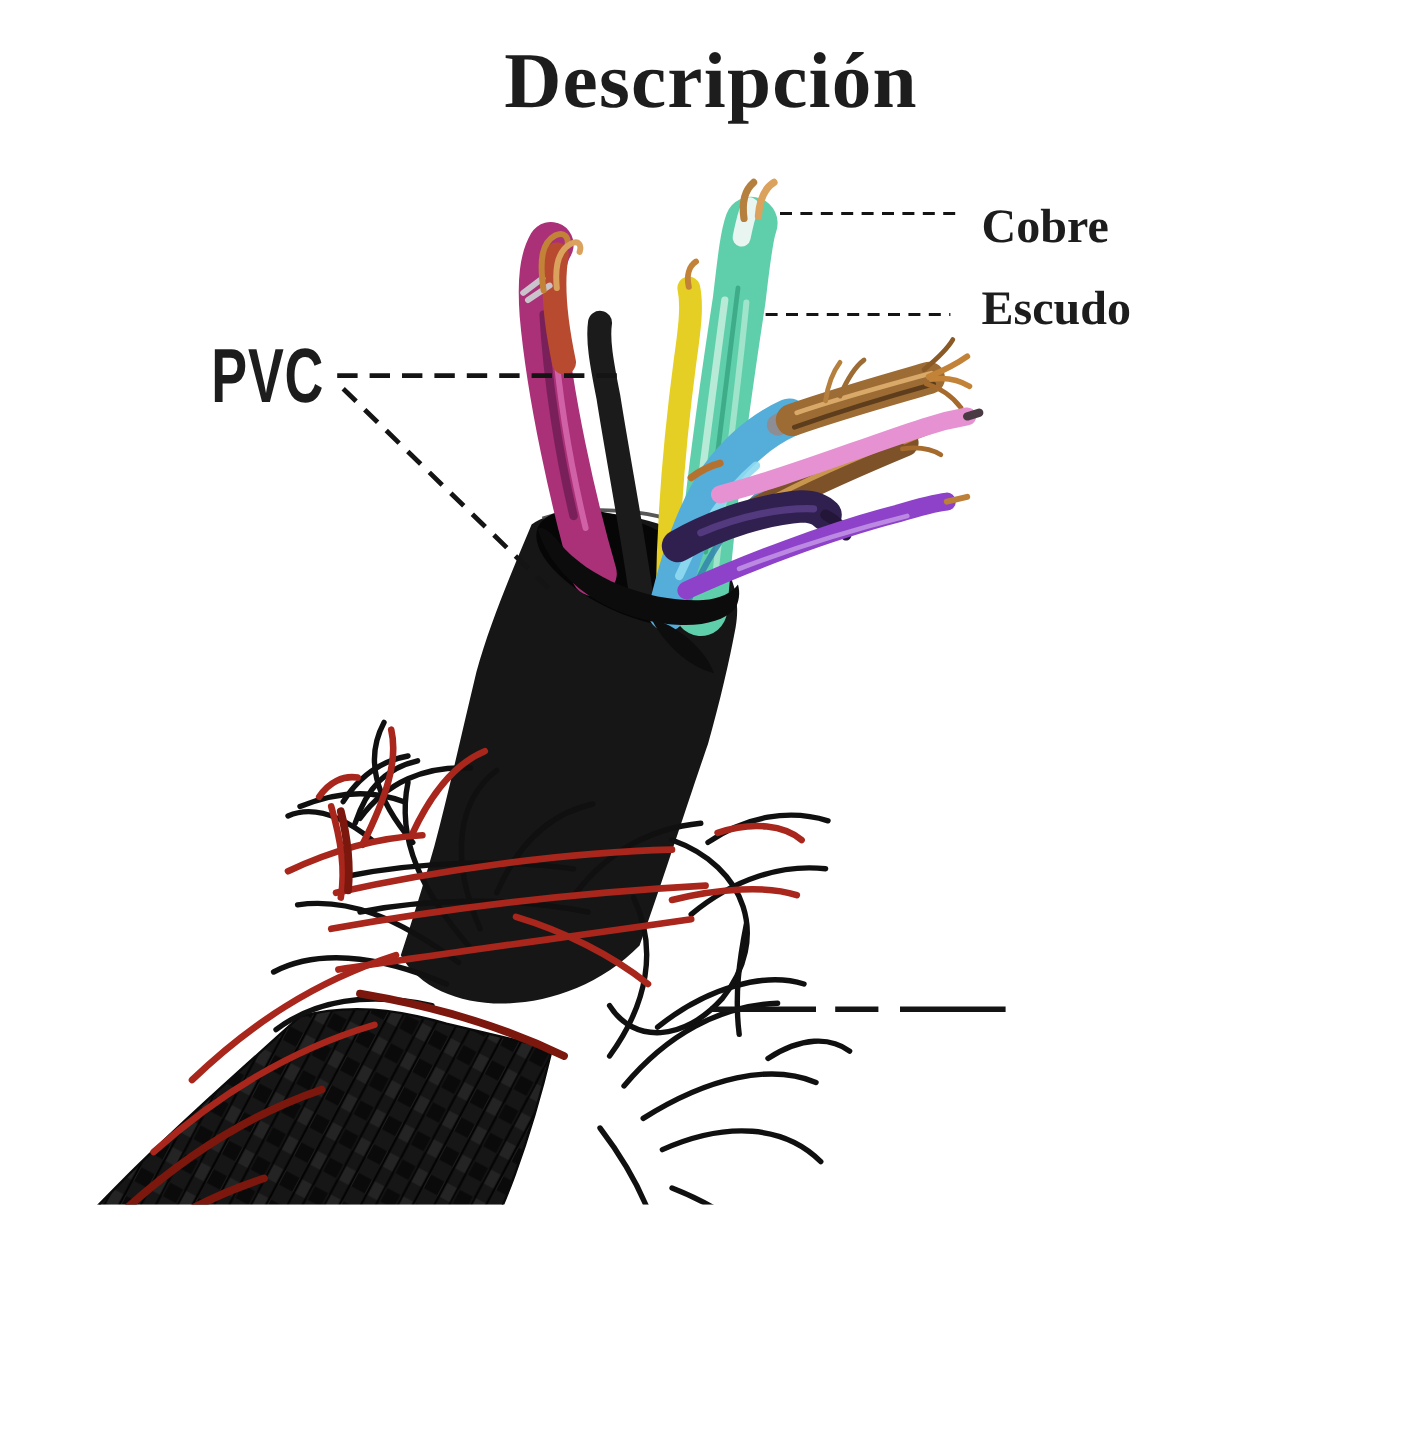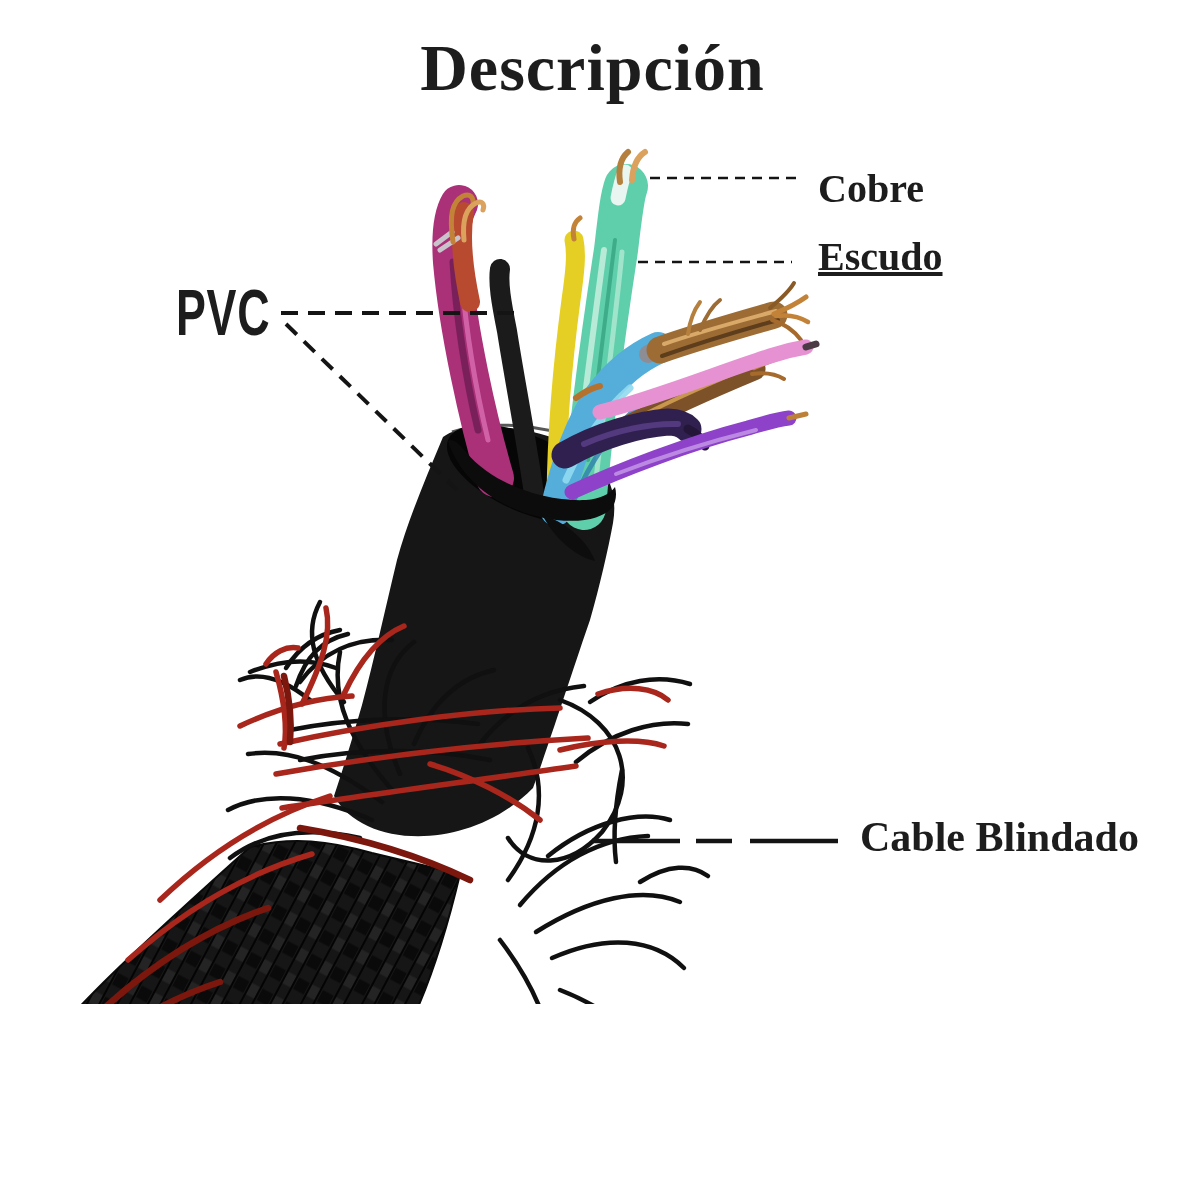--- a/index.html
+++ b/index.html
@@ -2,21 +2,21 @@
 <html><head>
 <meta charset="utf-8">
 <style>
   html,body{margin:0;padding:0;background:#ffffff;}
   .stage{position:relative;width:1185px;height:1004px;background:#ffffff;overflow:hidden;
          font-family:"Liberation Serif",serif;}
   .title{position:absolute;top:30px;left:0;right:0;text-align:center;
          font-size:66px;font-weight:700;color:#1d1d1d;letter-spacing:1px;}
   .callout{position:absolute;font-weight:700;color:#1d1d1d;white-space:nowrap;line-height:1;}
   .callout-cobre{top:169px;left:818px;font-size:40px;}
-  .callout-escudo{top:237px;left:818px;font-size:40px;text-decoration:underline;}
+  .callout-escudo{top:237px;left:818px;font-size:40px;}
   .callout-blindado{top:816px;left:860px;font-size:42px;}
   .callout-pvc{top:281px;left:176px;font-size:64px;letter-spacing:1px;
        font-family:"Liberation Sans",sans-serif;transform:scaleX(.70);transform-origin:0 0;}
   svg.photo{position:absolute;left:0;top:0;}
 </style>
 </head>
 <body>
 
 <div class="stage">
 
@@ -175,14 +175,13 @@
       <line x1="638" y1="262" x2="792" y2="262" stroke-width="2.5" stroke-dasharray="10 7"></line>
       <line x1="281" y1="313" x2="520" y2="313" stroke-width="4" stroke-dasharray="17 10"></line>
       <line x1="286" y1="324" x2="457" y2="490" stroke-width="4" stroke-dasharray="15 10"></line>
       <line x1="592" y1="841" x2="852" y2="841" stroke-width="4.5" stroke-dasharray="88 16 36 18"></line>
     </g>
   </svg>
 
   <div class="callout callout-cobre">Cobre</div>
   <div class="callout callout-escudo">Escudo</div>
   <div class="callout callout-pvc">PVC</div>
-  <div class="callout callout-blindado">Cable Blindado</div>
 </div>
 
 </body></html>

